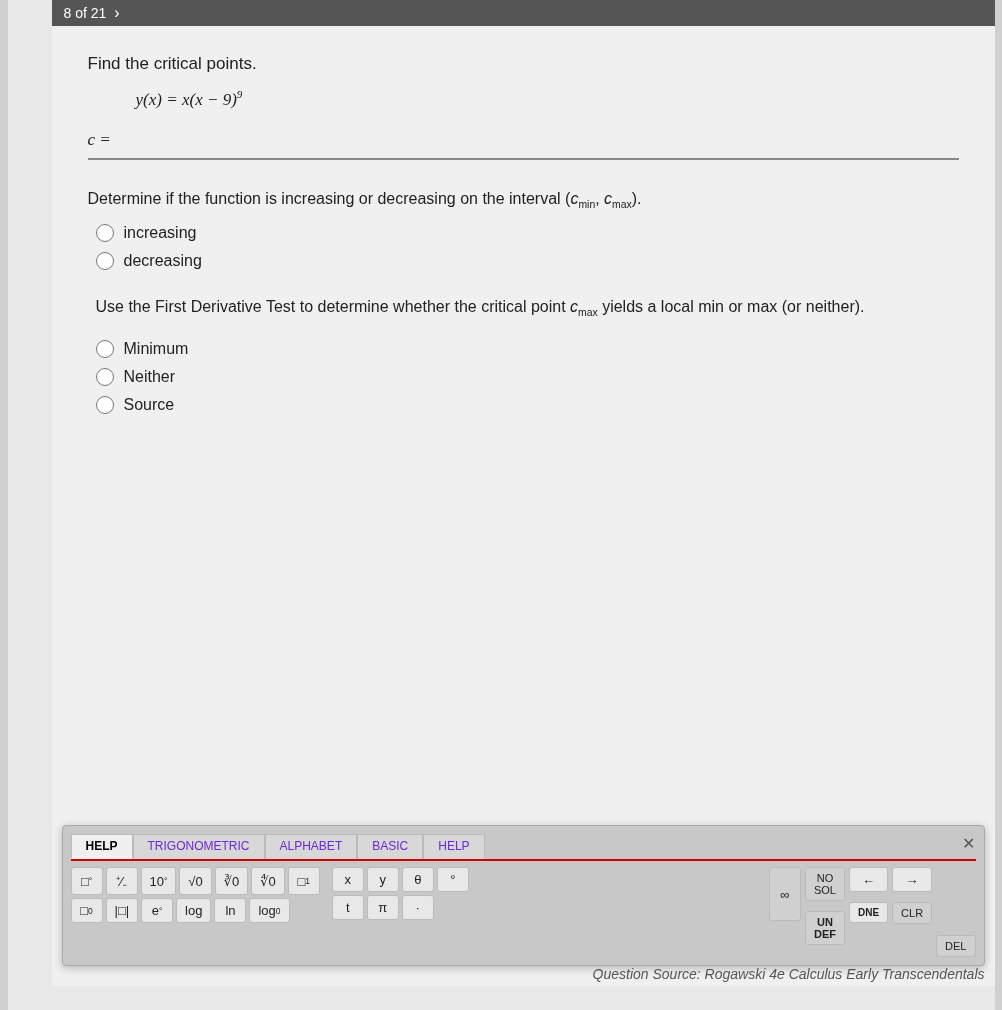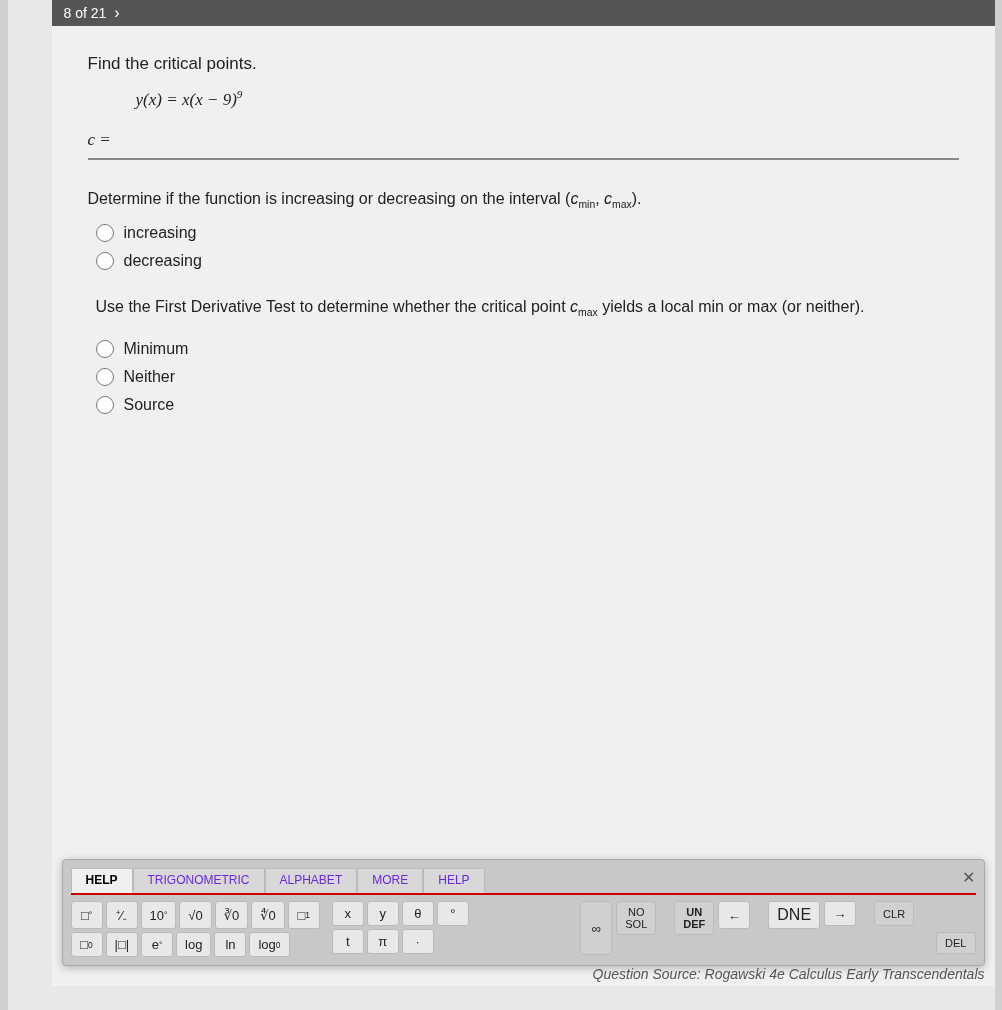--- a/index.html
+++ b/index.html
@@ -192,22 +192,22 @@
       margin-left: 6px;
     }
     .keyboard-right-section {
       display: flex;
       gap: 4px;
       margin-left: auto;
       align-items: flex-start;
     }
     .key-col {
       display: flex;
-      flex-direction: row;
-      gap: 18px;
+      flex-direction: column;
+      gap: 10px;
     }
     .collapse-btn {
       position: absolute;
       top: 8px;
       right: 8px;
       background: none;
       border: none;
       font-size: 16px;
       cursor: pointer;
       color: #555;
@@ -280,21 +280,21 @@
       </label>
     </div>
 
     <div class="math-keyboard">
       <button class="collapse-btn">✕</button>
 
       <div class="keyboard-tabs">
         <div class="keyboard-tab active">HELP</div>
         <div class="keyboard-tab">TRIGONOMETRIC</div>
         <div class="keyboard-tab">ALPHABET</div>
-        <div class="keyboard-tab">MORE</div>
+        <div class="keyboard-tab">BASIC</div>
         <div class="keyboard-tab">HELP</div>
       </div>
 
       <div class="keyboard-main">
 
         <div class="keyboard-left-keys">
           <div class="key-row">
             <button class="key-btn">□<sup>°</sup></button>
             <button class="key-btn">⁺⁄₋</button>
             <button class="key-btn">10<sup>°</sup></button>
@@ -330,21 +330,21 @@
         <div class="keyboard-right-section">
           <div class="key-col">
             <button class="key-btn special" style="height: 54px;">∞</button>
           </div>
           <div class="key-col">
             <button class="key-btn special" style="font-size:11px; min-width:38px;">NO<br>SOL</button>
             <button class="key-btn special" style="font-size:11px; min-width:38px;font-weight:bold;">UN<br>DEF</button>
           </div>
           <div class="key-col">
             <button class="key-btn">←</button>
-            <button class="key-btn" style="font-size:16px;">DNE</button>
+            <button class="key-btn" style="font-size:10px;font-weight:bold;">DNE</button>
           </div>
           <div class="key-col">
             <button class="key-btn">→</button>
             <button class="key-btn special" style="font-size:11px;">CLR</button>
           </div>
           <div class="key-col">
             <div style="height:27px;"></div>
             <button class="key-btn special" style="font-size:11px;margin-top:31px;">DEL</button>
           </div>
         </div>

